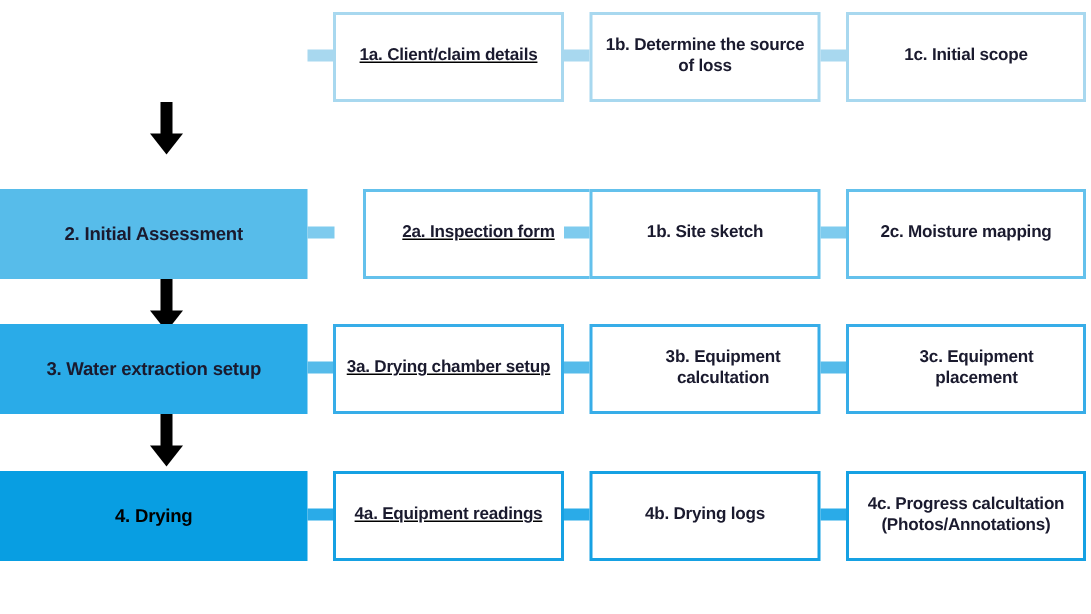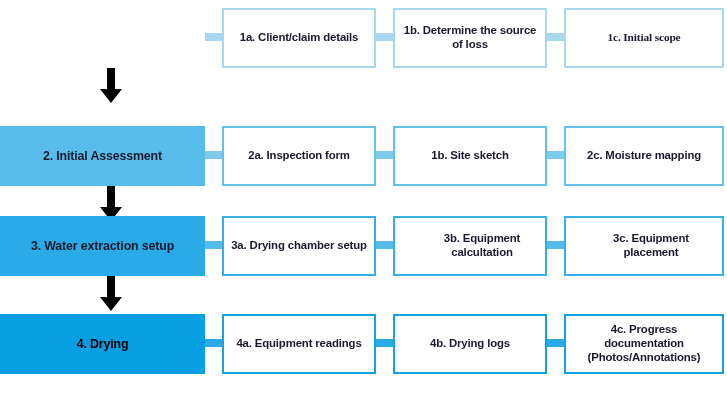--- a/index.html
+++ b/index.html
@@ -57,21 +57,21 @@
     position: absolute;
     top: 8px;
     height: 60px;
     background: #ffffff;
     box-sizing: border-box;
     display: flex;
     align-items: center;
     justify-content: center;
     padding: 2px 6px;
   }
-  .sub-box.c1 { left: 222px; width: 154px; }
+  .sub-box.c1 { left: 222px; width: 154px; text-decoration: underline; }
   .sub-box.c2 { left: 393px; width: 154px; }
   .sub-box.c3 { left: 564px; width: 160px; }
 
   .sub-label {
     font-size: 11.4px;
     font-weight: bold;
     color: #1a1a2e;
     text-align: center;
     line-height: 1.2;
     letter-spacing: -0.15px;
@@ -105,37 +105,37 @@
   <div class="row r1">
     <div class="hconn h1" id="conn1a" style="background: rgb(168, 216, 239);"></div>
     <div class="sub-box c1" id="sub1a" style="border: 2px solid rgb(168, 216, 239);">
       <span class="sub-label" style="color: rgb(26, 26, 46);">1a. Client/claim details</span>
     </div>
     <div class="hconn h2" id="conn1b" style="background: rgb(168, 216, 239);"></div>
     <div class="sub-box c2" id="sub1b" style="border: 2px solid rgb(168, 216, 239);">
       <span class="sub-label" style="color: rgb(26, 26, 46);">1b. Determine the source of loss</span>
     </div>
     <div class="hconn h3" id="conn1c" style="background: rgb(168, 216, 239);"></div>
-    <div class="sub-box c3" id="sub1c" style="border: 2px solid rgb(168, 216, 239); font-family: Liberation Serif, serif;">
+    <div class="sub-box c3" id="sub1c" style="border: 2px solid rgb(168, 216, 239);">
       <span class="sub-label" style="color: rgb(26, 26, 46);">1c. Initial scope</span>
     </div>
     <div class="arrow">
       <svg width="30" height="36" viewBox="0 0 30 36">
         <rect x="11" y="0" width="8" height="23" fill="#000000"></rect>
         <polygon points="4,21 26,21 15,35" fill="#000000"></polygon>
       </svg>
     </div>
   </div>
 
   <div class="row r2">
     <div class="stage-box" id="stage2" style="background: rgb(87, 188, 234);">
       <span class="stage-label" style="color: rgb(26, 26, 46);">2. Initial Assessment</span>
     </div>
     <div class="hconn h1" id="conn2a" style="background: rgb(126, 203, 238);"></div>
-    <div class="sub-box c1" id="sub2a" style="border: 2px solid rgb(100, 193, 236);">
+    <div class="sub-box c1" id="sub2a" style="border: 2px solid rgb(100, 193, 236); margin-left: 20px;">
       <span class="sub-label" style="color: rgb(26, 26, 46);">2a. Inspection form</span>
     </div>
     <div class="hconn h2" id="conn2b" style="background: rgb(126, 203, 238);"></div>
     <div class="sub-box c2" id="sub2b" style="border: 2px solid rgb(100, 193, 236);">
       <span class="sub-label" style="color: rgb(26, 26, 46);">1b. Site sketch</span>
     </div>
     <div class="hconn h3" id="conn2c" style="background: rgb(126, 203, 238);"></div>
     <div class="sub-box c3" id="sub2c" style="border: 2px solid rgb(100, 193, 236);">
       <span class="sub-label" style="color: rgb(26, 26, 46);">2c. Moisture mapping</span>
     </div>
@@ -178,17 +178,17 @@
     <div class="hconn h1" id="conn4a" style="background: rgb(42, 171, 232);"></div>
     <div class="sub-box c1" id="sub4a" style="border: 2px solid rgb(22, 161, 227);">
       <span class="sub-label" style="color: rgb(26, 26, 46);">4a. Equipment readings</span>
     </div>
     <div class="hconn h2" id="conn4b" style="background: rgb(42, 171, 232);"></div>
     <div class="sub-box c2" id="sub4b" style="border: 2px solid rgb(22, 161, 227);">
       <span class="sub-label" style="color: rgb(26, 26, 46);">4b. Drying logs</span>
     </div>
     <div class="hconn h3" id="conn4c" style="background: rgb(42, 171, 232);"></div>
     <div class="sub-box c3" id="sub4c" style="border: 2px solid rgb(22, 161, 227);">
-      <span class="sub-label" style="color: rgb(26, 26, 46);">4c. Progress documentation (Photos/Annotations)</span>
+      <span class="sub-label" style="color: rgb(26, 26, 46);">4c. Progress calcultation (Photos/Annotations)</span>
     </div>
   </div>
 
 </div>
 
 </body></html>

